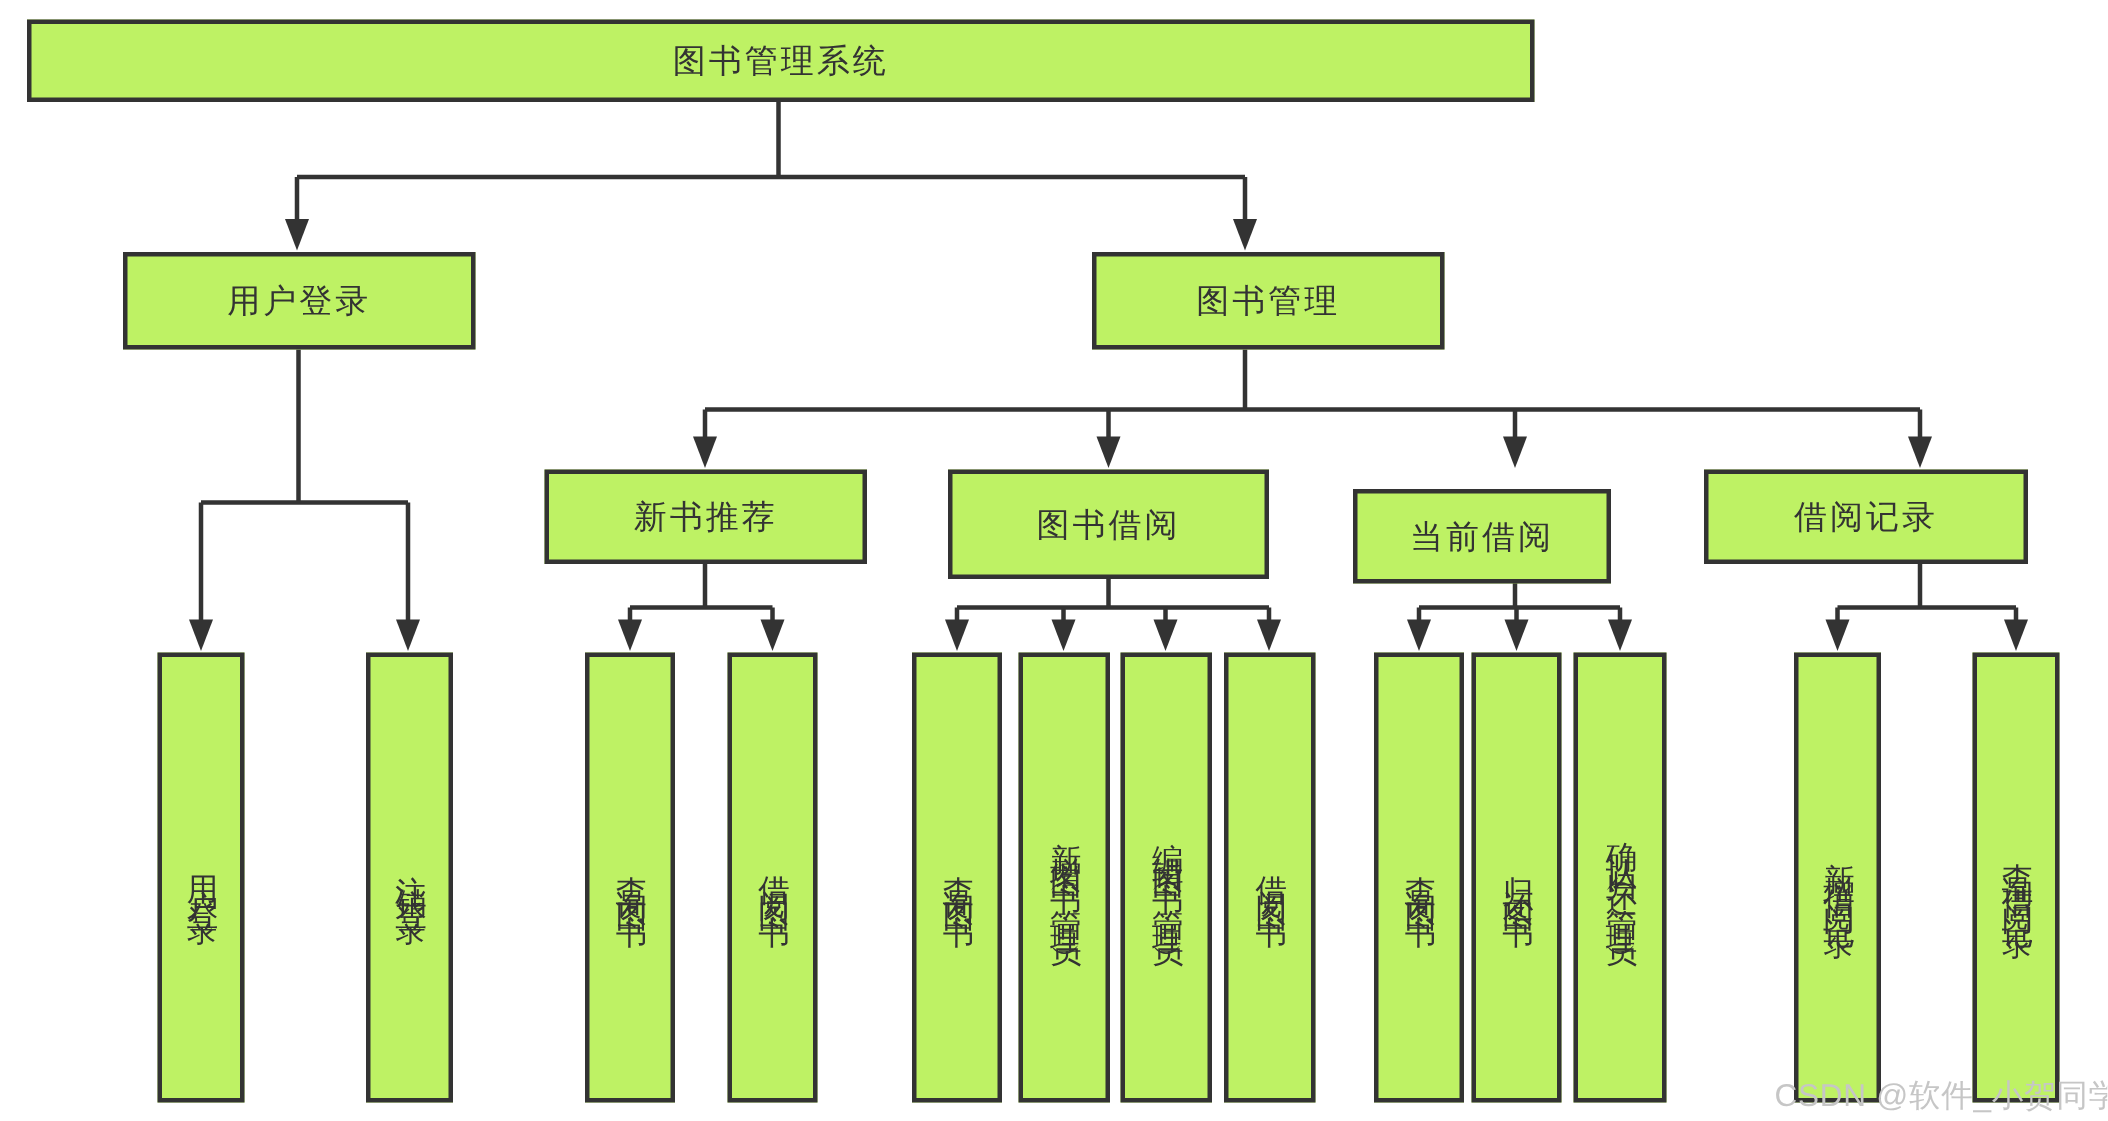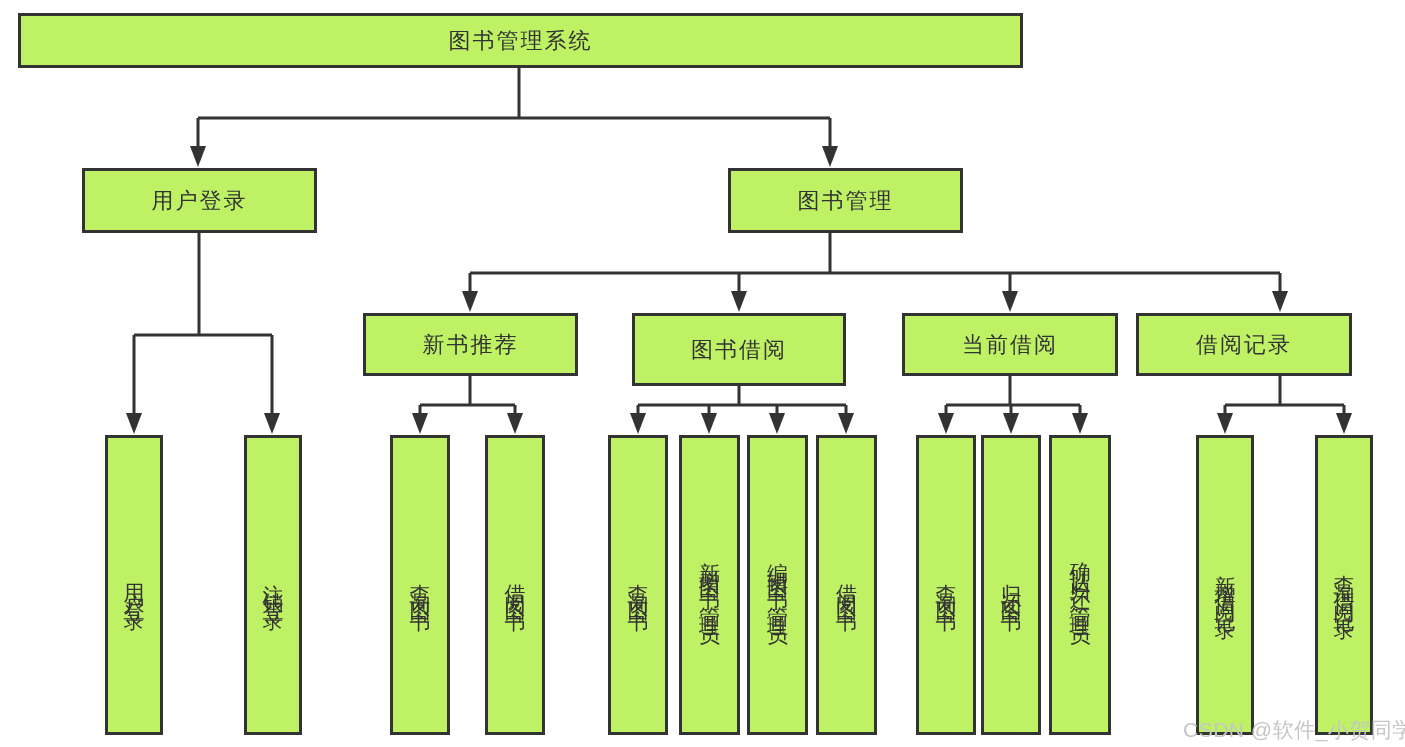--- a/index.html
+++ b/index.html
@@ -85,21 +85,21 @@
       </g>
   </svg>
 
   <div class="box" style="left:18px; top:13px; width:1005px; height:55px;">图书管理系统</div>
 
   <div class="box" style="left:82px; top:168px; width:235px; height:65px;">用户登录</div>
   <div class="box" style="left:712px; top:168px; width:235px; height:65px;margin-left:16px;">图书管理</div>
 
   <div class="box" style="left:363px; top:313px; width:215px; height:63px;font-family:Liberation Serif, serif;">新书推荐</div>
   <div class="box" style="left:632px; top:313px; width:214px; height:73px;">图书借阅</div>
-  <div class="box" style="left:902px; top:313px; width:216px; height:63px;font-family:Liberation Serif, serif;">当前借阅</div>
+  <div class="box" style="left:902px; top:326px; width:172px; height:63px;font-family:Liberation Serif, serif;">当前借阅</div>
   <div class="box" style="left:1136px; top:313px; width:216px; height:63px;">借阅记录</div>
 
   <div class="box leaf" style="left:105px; top:435px; width:58px; height:300px;">用户登录</div>
   <div class="box leaf" style="left:244px; top:435px; width:58px; height:300px;">注销登录</div>
 
   <div class="box leaf" style="left:390px; top:435px; width:60px; height:300px;">查询图书</div>
   <div class="box leaf" style="left:485px; top:435px; width:60px; height:300px;">借阅图书</div>
 
   <div class="box leaf" style="left:608px; top:435px; width:60px; height:300px;">查询图书</div>
   <div class="box leaf" style="left:679px; top:435px; width:61px; height:300px;">新增图书（管理员）</div>

